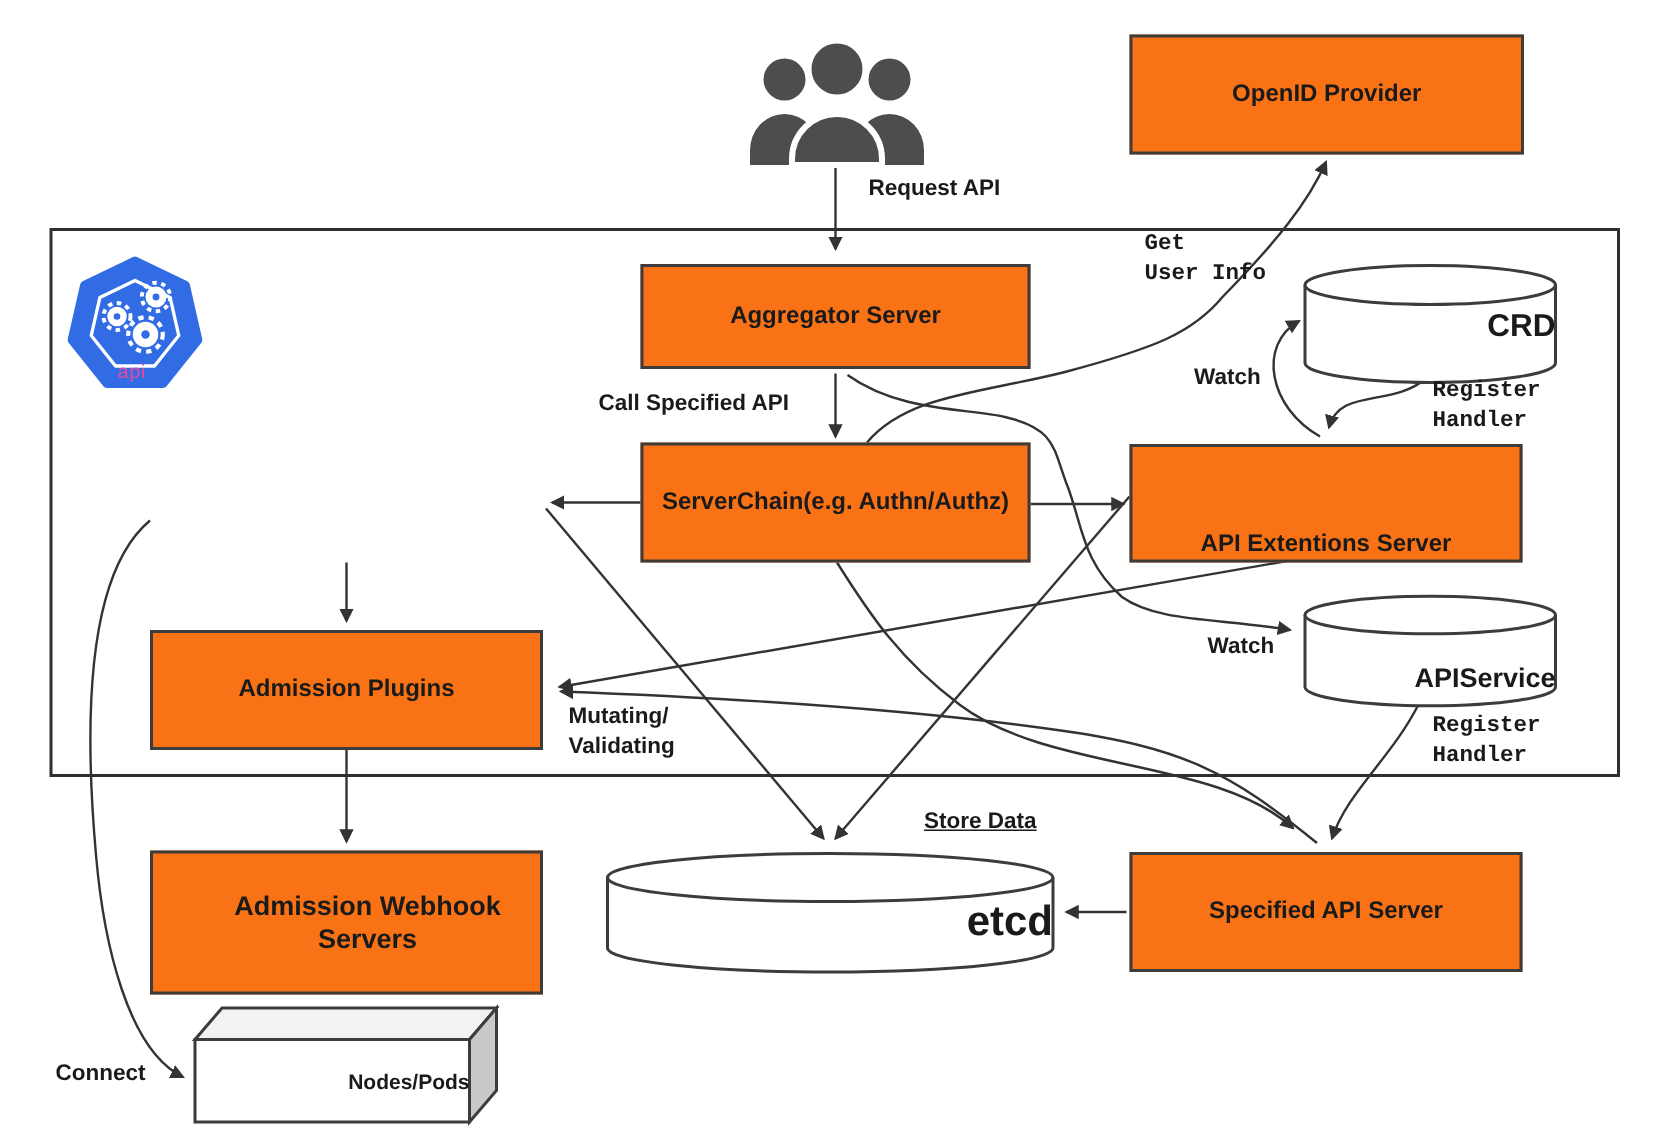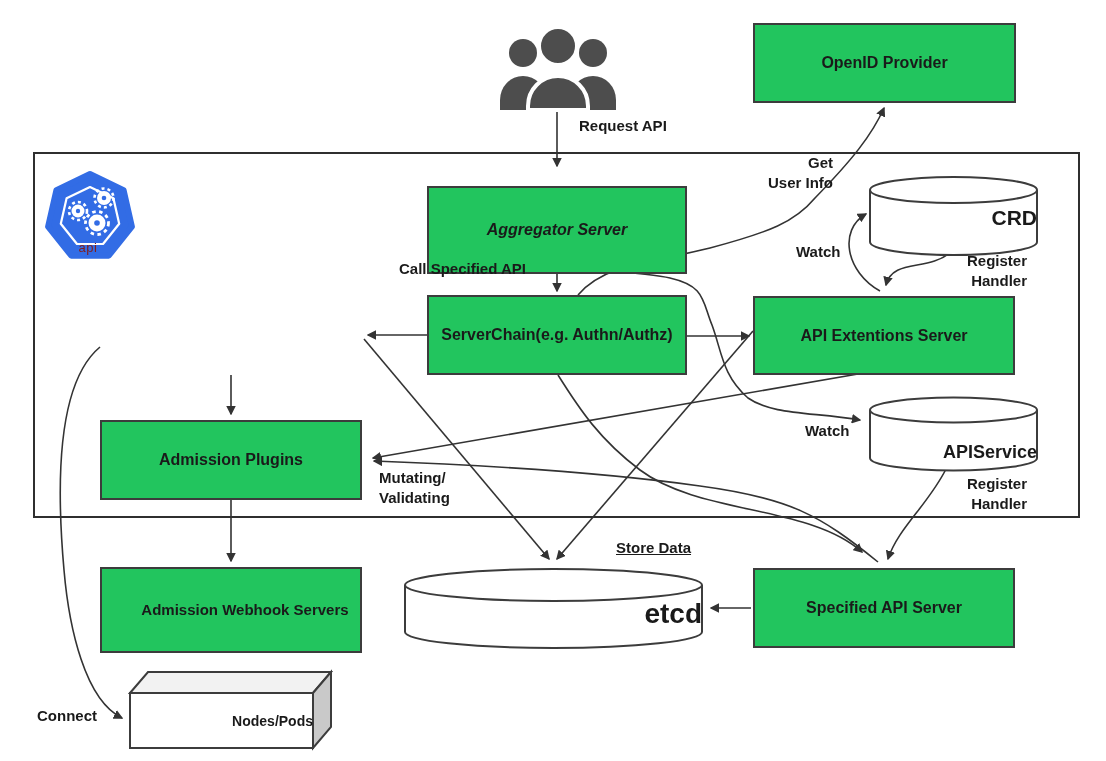--- a/index.html
+++ b/index.html
@@ -5,37 +5,37 @@
   html,body{margin:0;padding:0;background:#fff;}
   .canvas{
     position:relative;width:1106px;height:761px;background:#ffffff;
     font-family:"Liberation Sans","DejaVu Sans",sans-serif;color:#1a1a1a;overflow:hidden;
   }
   .layer{position:absolute;left:0;top:0;}
   .boundary{
     position:absolute;border:2px solid #2f2f2f;background:transparent;z-index:1;
   }
   .node{
-    position:absolute;border:2px solid #3c3c3c;background:#22c55e;
+    position:absolute;border:2px solid #3c3c3c;background:#f97316;
     display:flex;align-items:center;justify-content:center;text-align:center;
     font-weight:bold;font-size:16px;line-height:1.25;z-index:3;box-sizing:border-box;
   }
   .cyl-label{
     position:absolute;display:flex;align-items:center;justify-content:flex-end;
     font-weight:bold;z-index:3;text-align:center;
   }
   .edge-label{
     position:absolute;font-weight:bold;font-size:15px;line-height:1.3;z-index:4;white-space:nowrap;
   }
-  .edge-label.center{text-align:right;}
+  .edge-label.center{text-align:left;font-family:Liberation Mono, monospace;}
   svg{display:block;}
   #wires{position:absolute;left:0;top:0;z-index:2;}
   #shapes{position:absolute;left:0;top:0;z-index:2;}
   .logo-text{
-    position:absolute;color:#7f1d1d;font-size:13px;font-weight:normal;
+    position:absolute;color:#ec4899;font-size:13px;font-weight:normal;
     text-align:center;z-index:4;letter-spacing:0.5px;
   }
 </style>
 </head>
 <body>
 
 <div class="canvas">
 
   <div class="boundary" style="left:33px;top:152px;width:1043px;height:362px;"></div>
 
@@ -118,39 +118,39 @@
       <circle cx="55" cy="58" r="11.5" fill="none" stroke="#ffffff" stroke-width="2.8" stroke-dasharray="3.5,3.5"></circle>
       <circle cx="55" cy="58" r="2.8" fill="#326CE5"></circle>
     </g>
   </svg>
   <span class="logo-text" style="left:40px;top:240px;width:96px;">api</span>
 
   <div class="node" style="left:753px;top:23px;width:263px;height:80px;">
     <span>OpenID Provider</span>
   </div>
 
-  <div class="node" style="left:427px;top:186px;width:260px;height:88px;font-style:italic;">
+  <div class="node" style="left:427px;top:176px;width:260px;height:70px;">
     <span>Aggregator Server</span>
   </div>
 
 
   <div class="node" style="left:427px;top:295px;width:260px;height:80px;flex-direction:row;">
     <span>ServerChain</span>
     <span>(e.g. Authn/Authz)</span>
   </div>
 
-  <div class="node" style="left:753px;top:296px;width:262px;height:79px;">
+  <div class="node" style="left:753px;top:296px;width:262px;height:79px;align-items:flex-end;">
     <span>API Extentions Server</span>
   </div>
 
   <div class="node" style="left:100px;top:420px;width:262px;height:80px;">
     <span>Admission Plugins</span>
   </div>
 
-  <div class="node" style="left:100px;top:567px;width:262px;height:86px;font-size:15px;padding-left:28px;">
+  <div class="node" style="left:100px;top:567px;width:262px;height:96px;font-size:18px;padding-left:28px;">
     <span>Admission Webhook Servers</span>
   </div>
 
   <div class="node" style="left:753px;top:568px;width:262px;height:80px;">
     <span>Specified API Server</span>
   </div>
 
   <div class="cyl-label" style="left:871px;top:198px;width:166px;height:40px;font-size:21px;">
     <span>CRD</span>
   </div>

